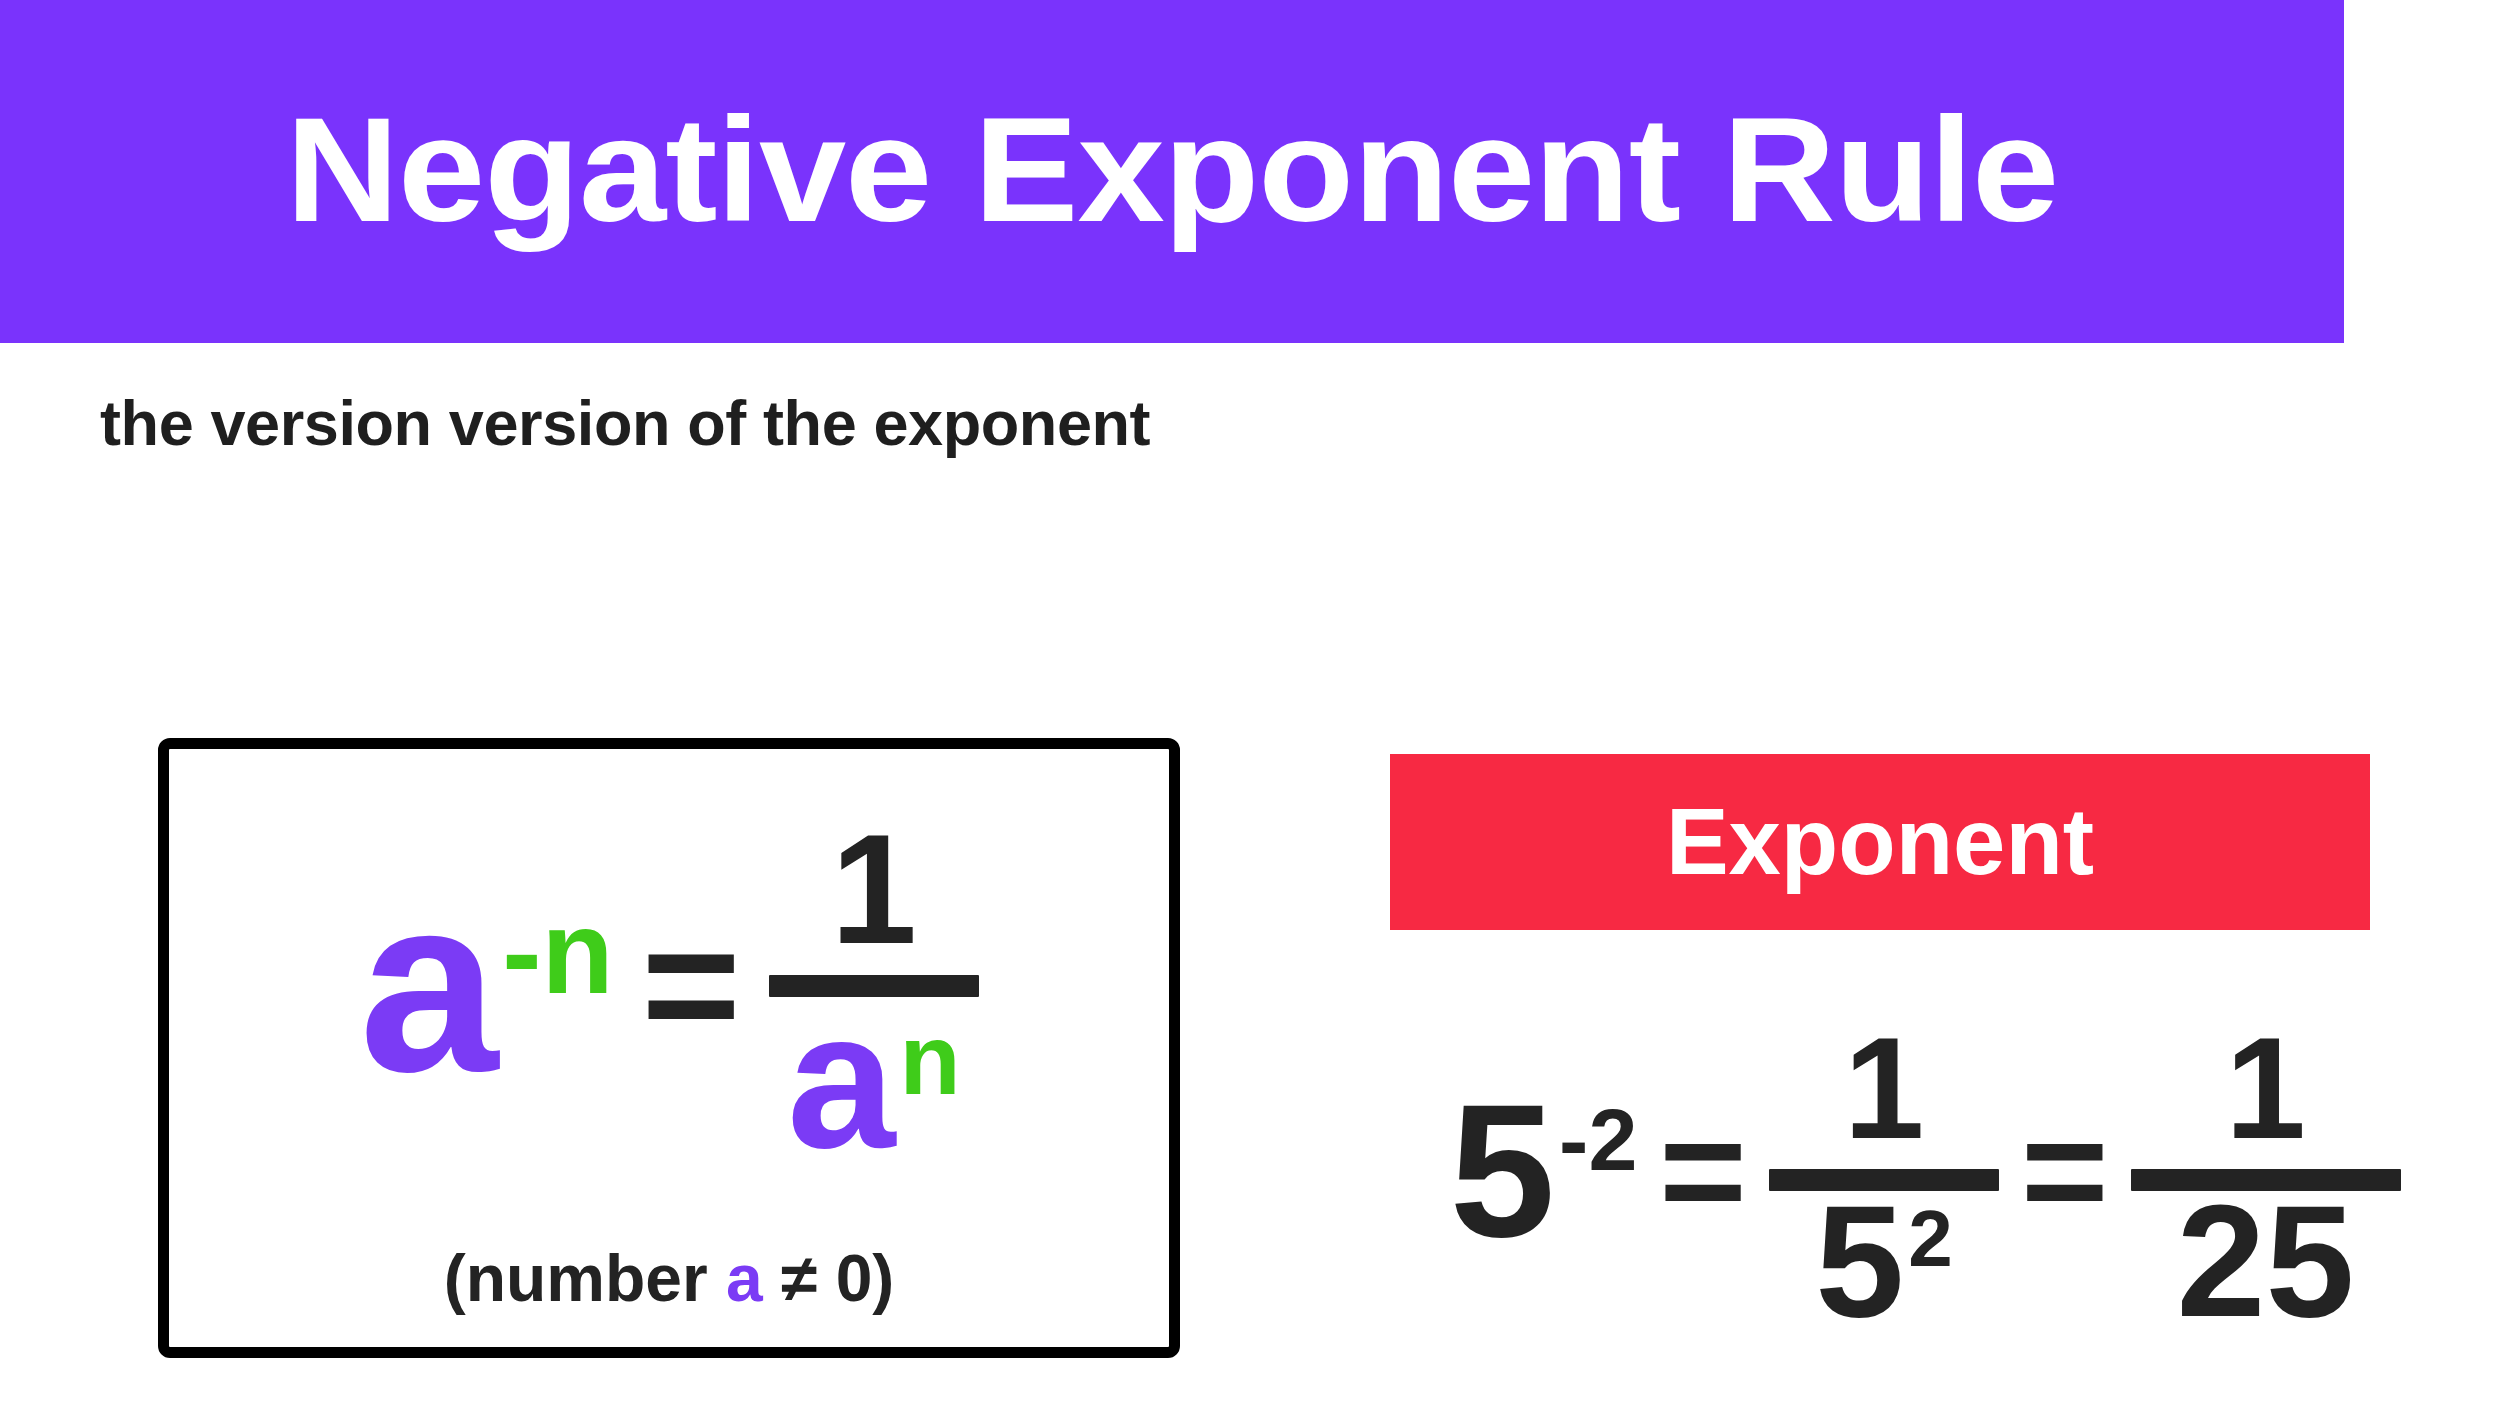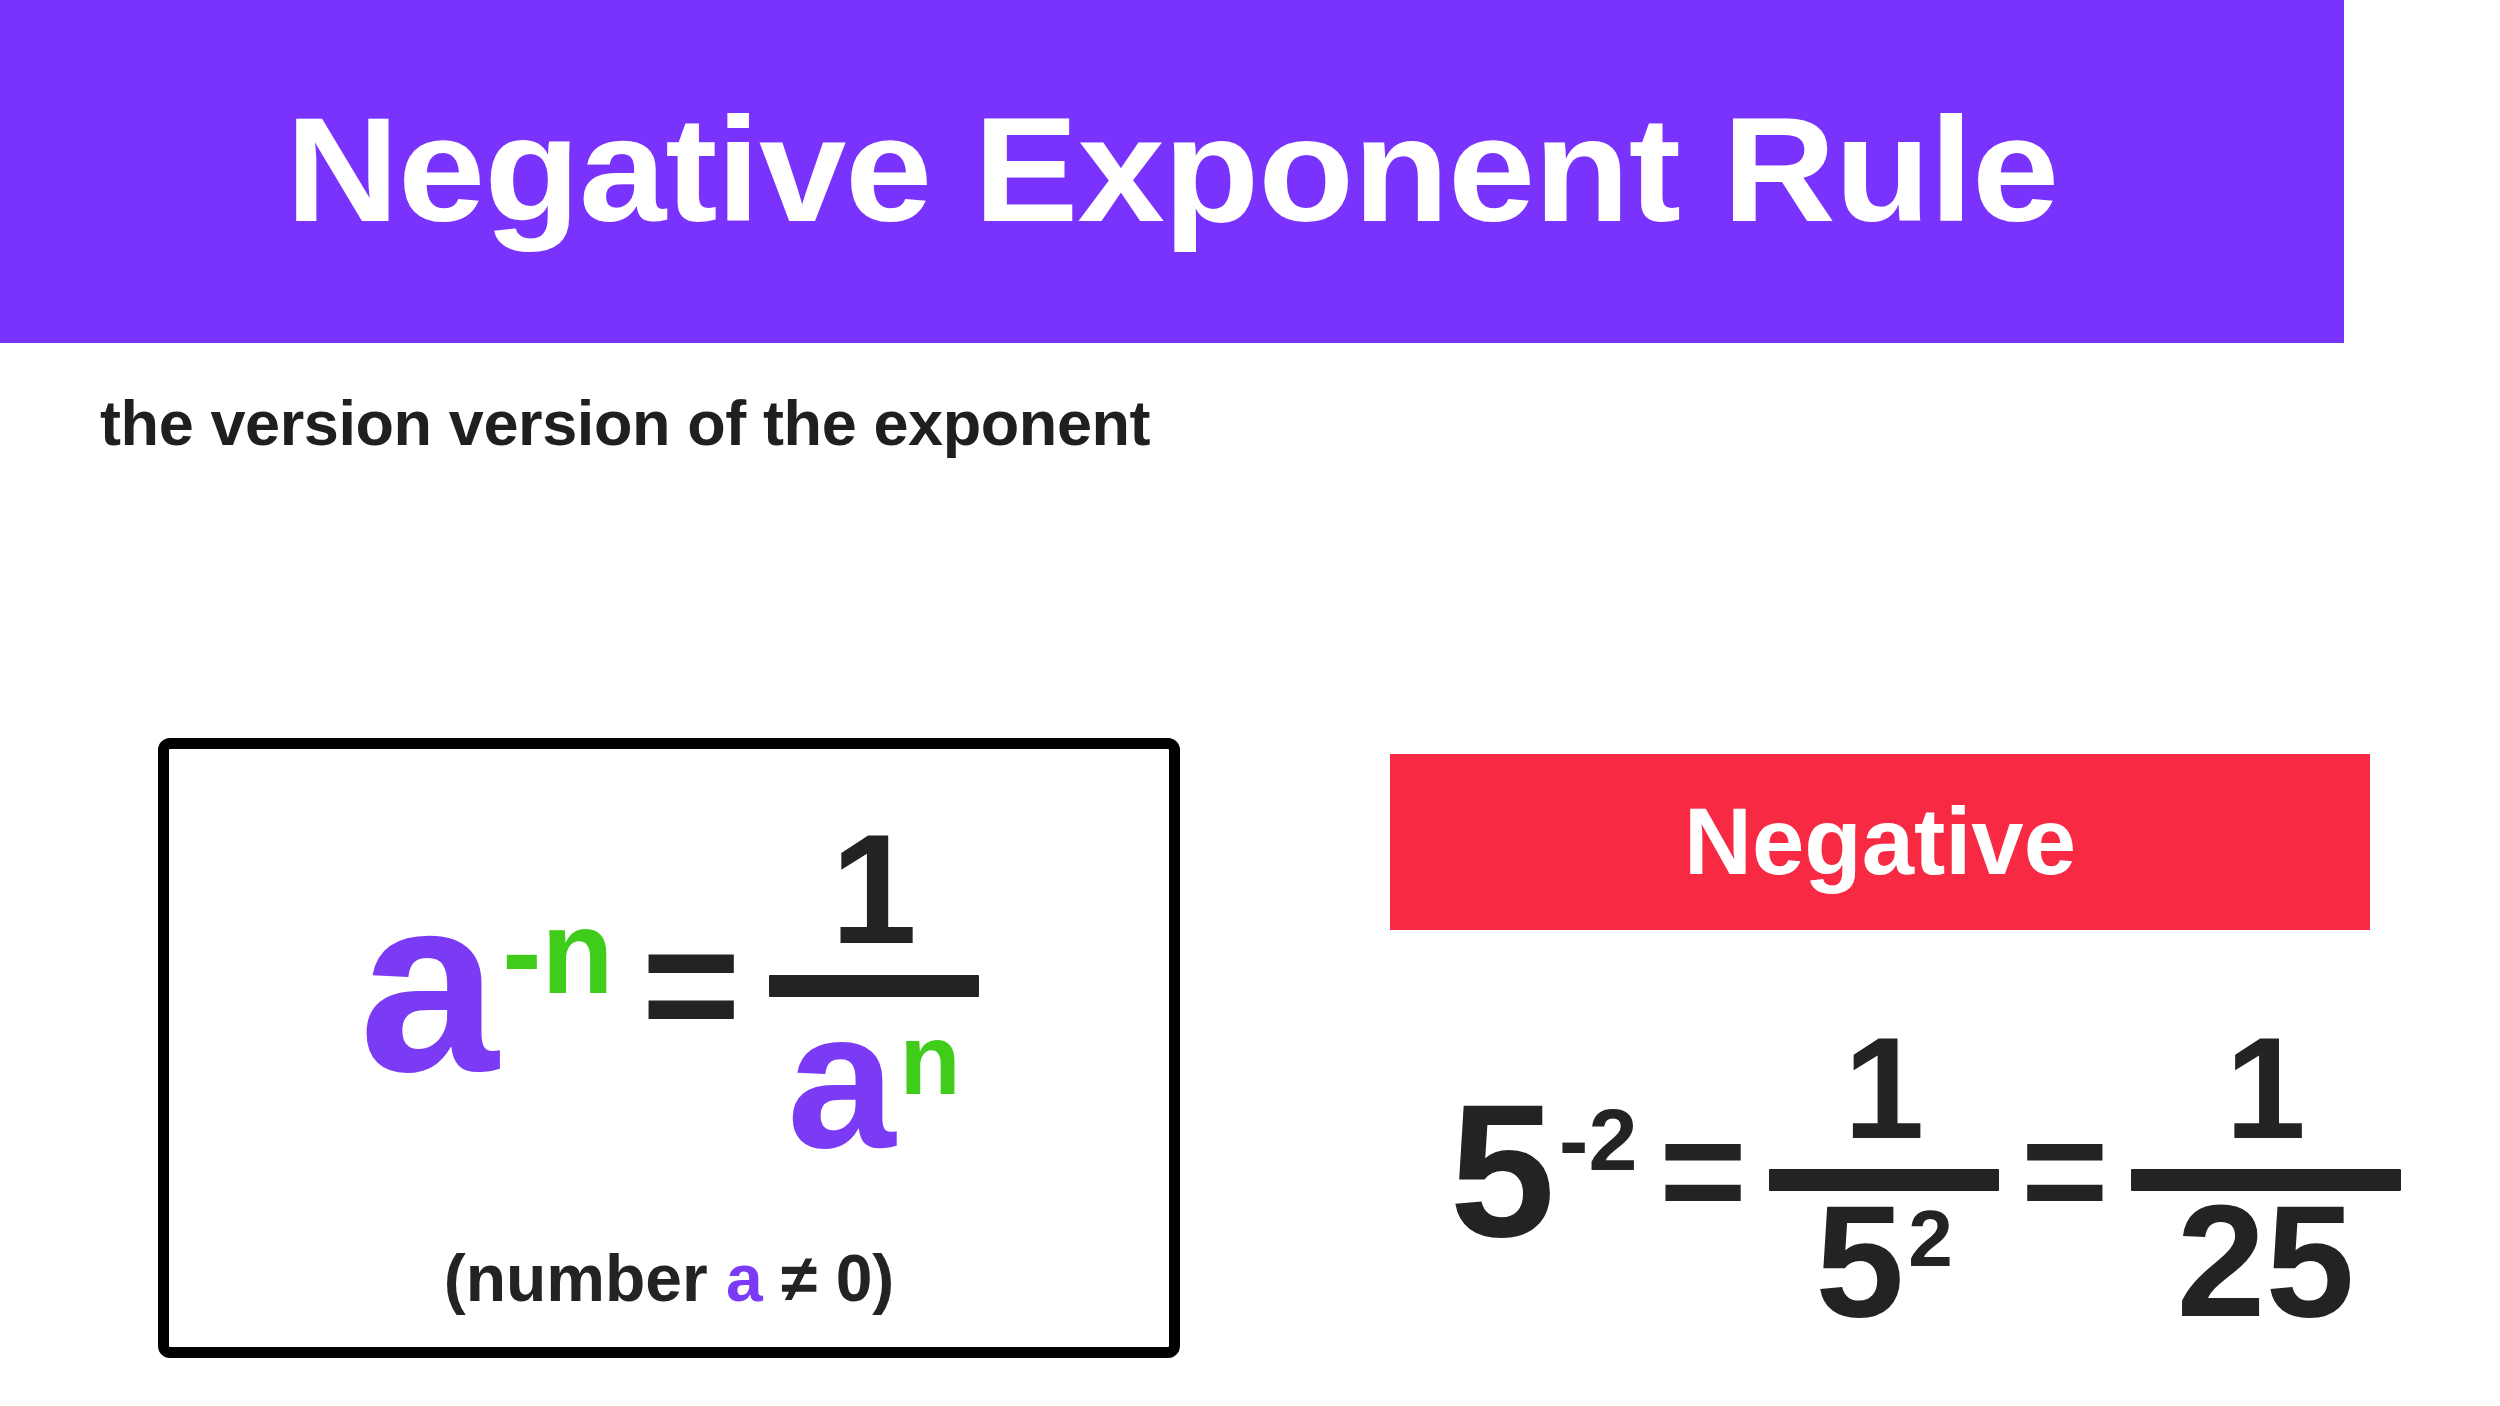--- a/index.html
+++ b/index.html
@@ -228,21 +228,21 @@
 
   </div>
 
   <div id="rule-note">
     <span>(number </span><span class="note-var">a</span><span> ≠ 0)</span>
   </div>
 
 </div>
 
 <div id="example-banner">
-  <span id="example-label">Negative</span>
+  <span id="example-label">Exponent</span>
 </div>
 
 <div id="example-equation">
 
   <span class="pow-term">
     <span class="base-black">5</span>
     <span class="exp-black">-2</span>
   </span>
 
   <span class="eq-sign" style="font-size:150px;">=</span>

